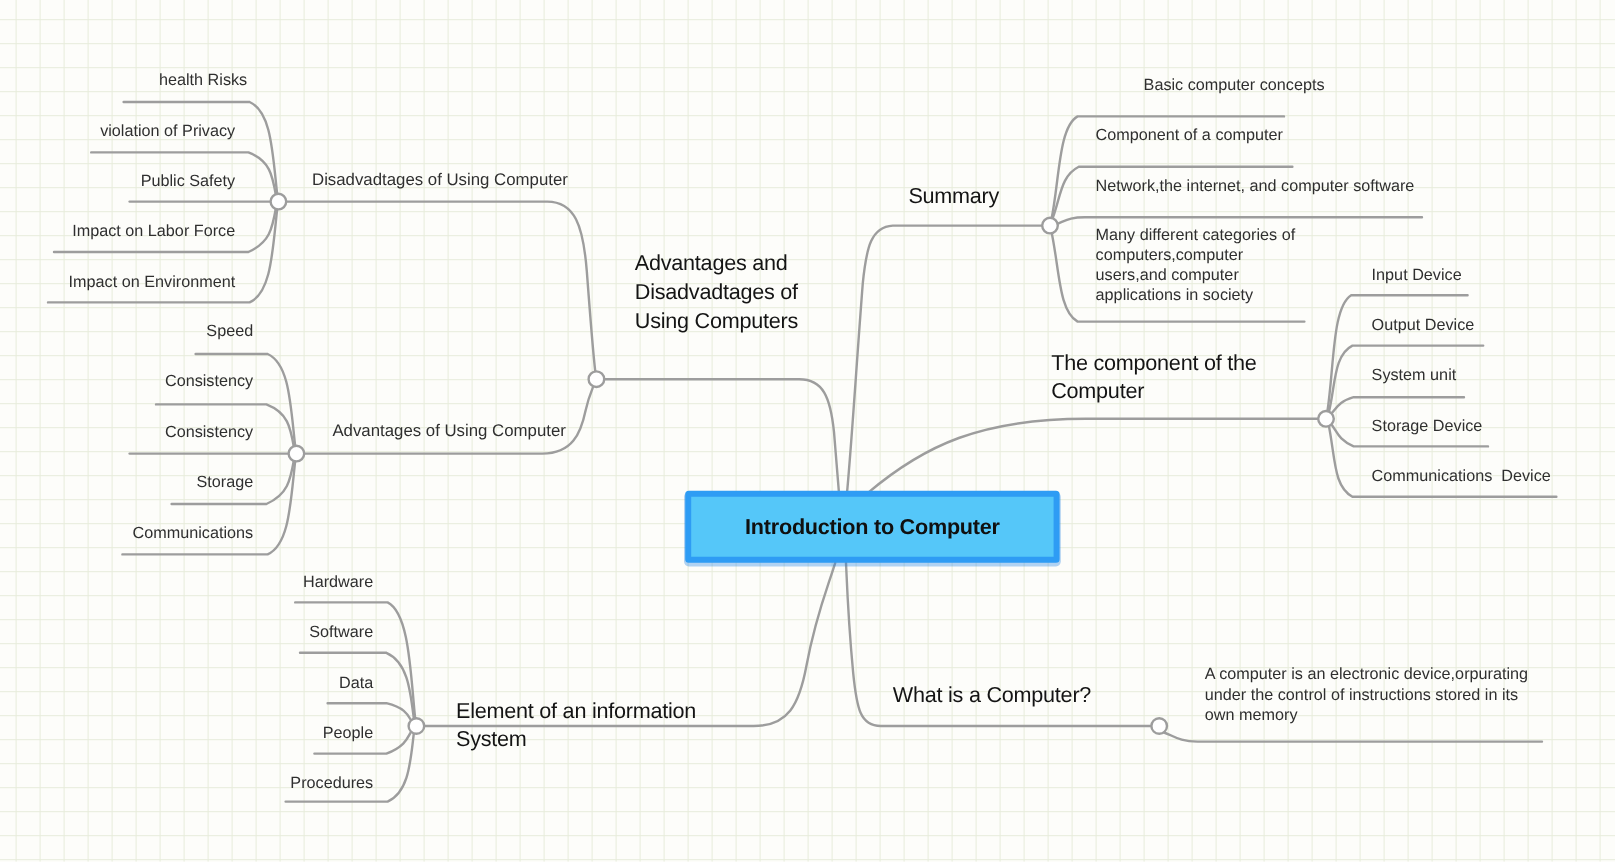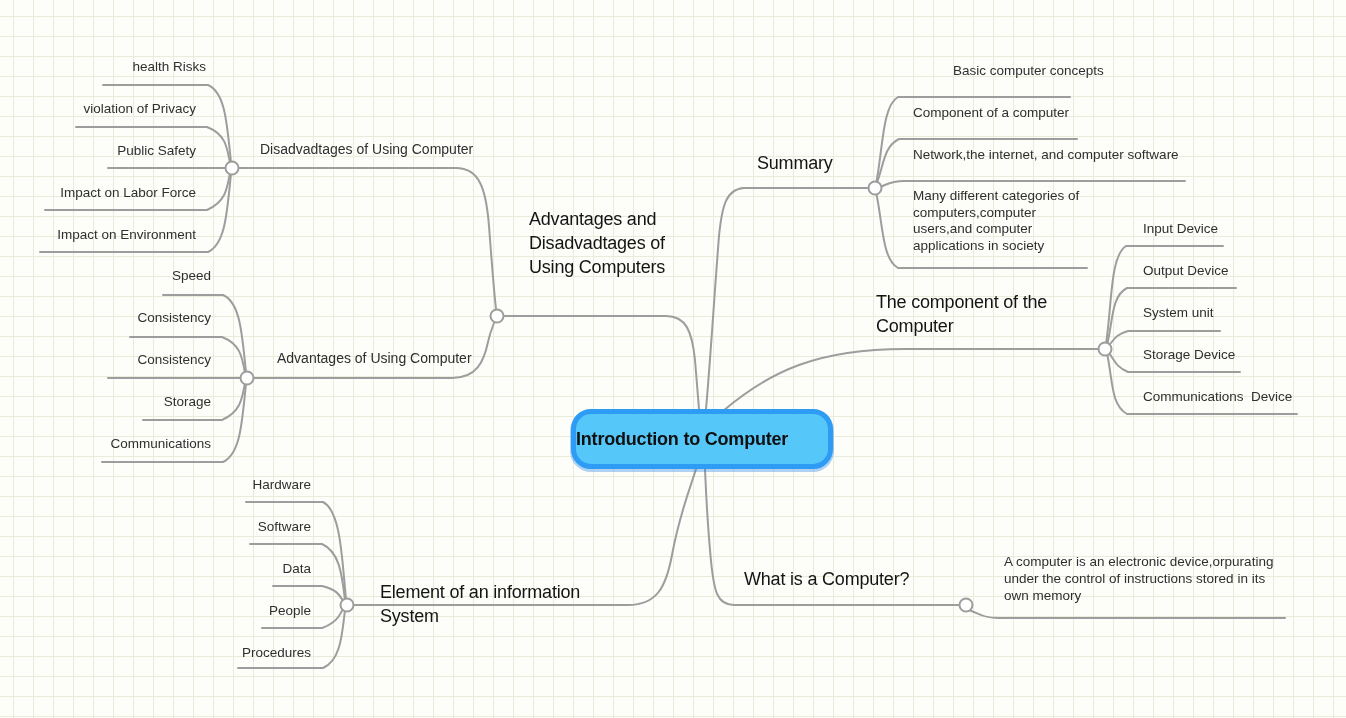--- a/index.html
+++ b/index.html
@@ -21,23 +21,23 @@
       linear-gradient(var(--grid) 1px, transparent 1px),
       linear-gradient(90deg, var(--grid) 1px, transparent 1px);
     background-size:20px 20px;
     background-position:-7px -4px;
   }
   svg.wires{position:absolute;left:0;top:0;}
   .connector{fill:none;stroke:var(--line);stroke-width:2;stroke-linecap:round;}
   .joint{fill:#ffffff;stroke:var(--line);stroke-width:2;}
 
   .root-topic{
-    position:absolute;left:571px;top:409px;width:262px;height:60px;
-    box-sizing:border-box;border:5px solid #2e9cf4;border-radius:20px;
-    background:#55c7f9;display:flex;align-items:center;justify-content:flex-start;
+    position:absolute;left:571px;top:409px;width:312px;height:60px;
+    box-sizing:border-box;border:5px solid #2e9cf4;border-radius:3px;
+    background:#55c7f9;display:flex;align-items:center;justify-content:center;
     box-shadow:0 2px 0 1px rgba(32,130,225,.35);
   }
   .root-topic span{
     font-size:18px;font-weight:bold;color:#101010;letter-spacing:-.2px;white-space:pre;
   }
   .h{  
     position:absolute;font-size:18px;font-weight:normal;line-height:24px;
     color:#141414;letter-spacing:-.2px;
   }
   .sh{ 

